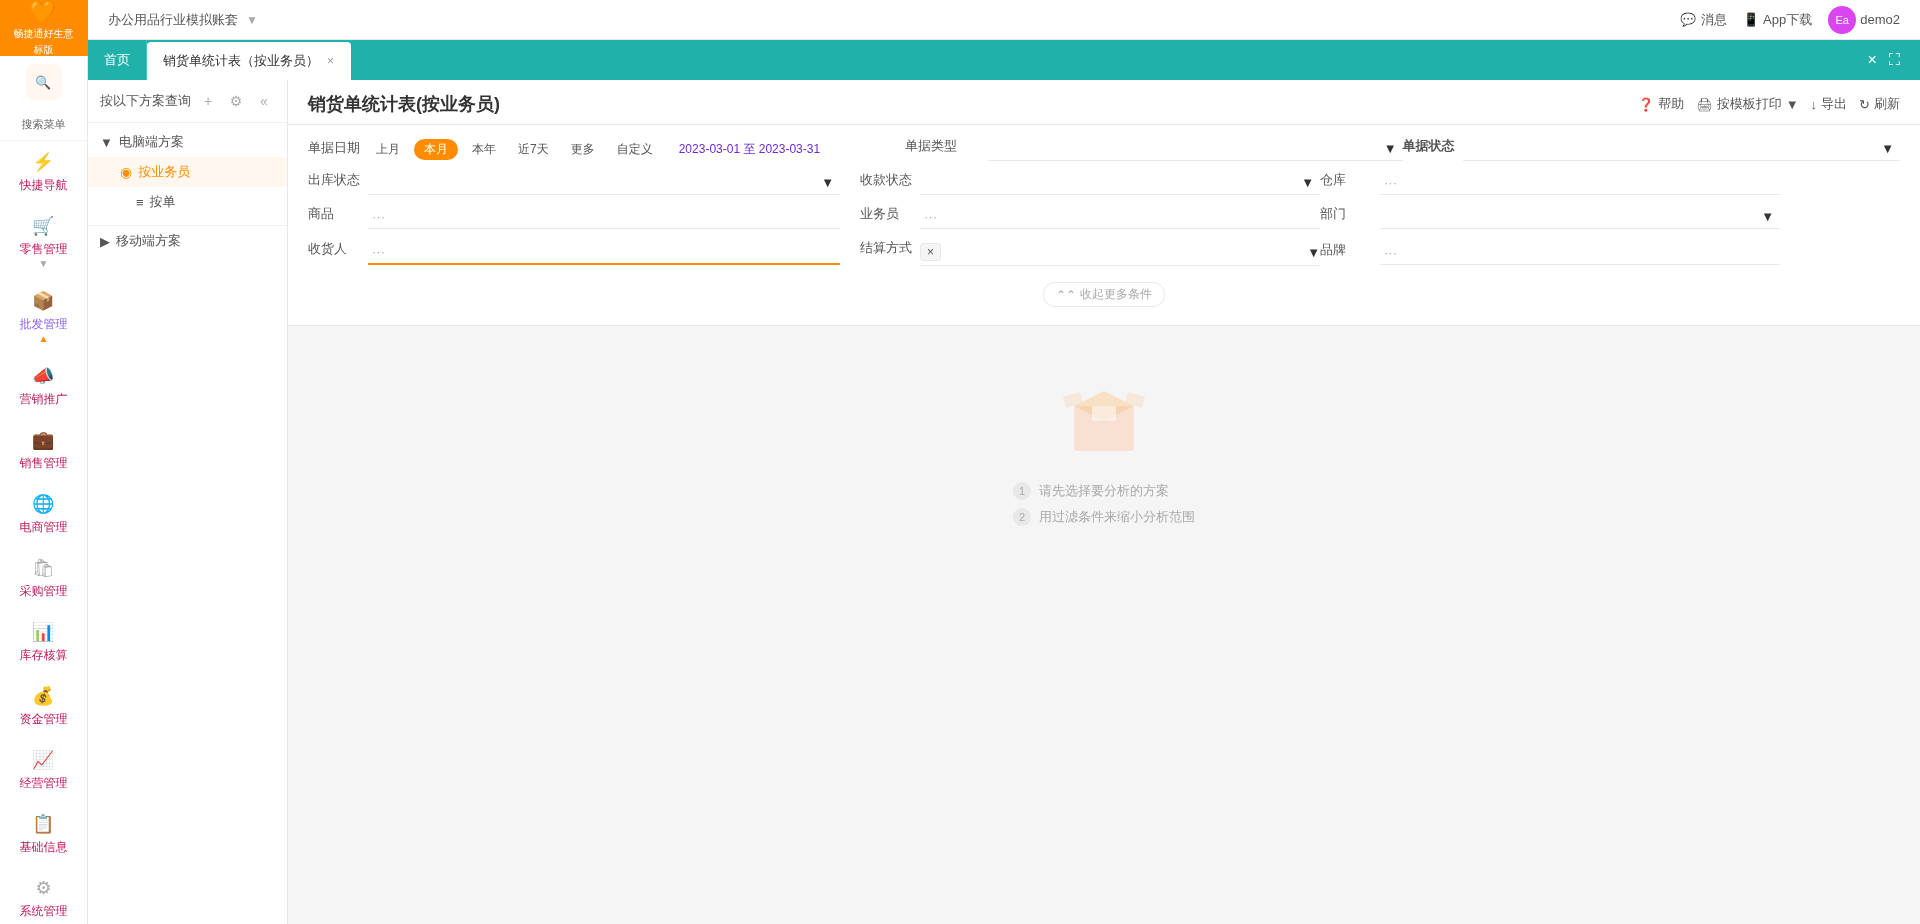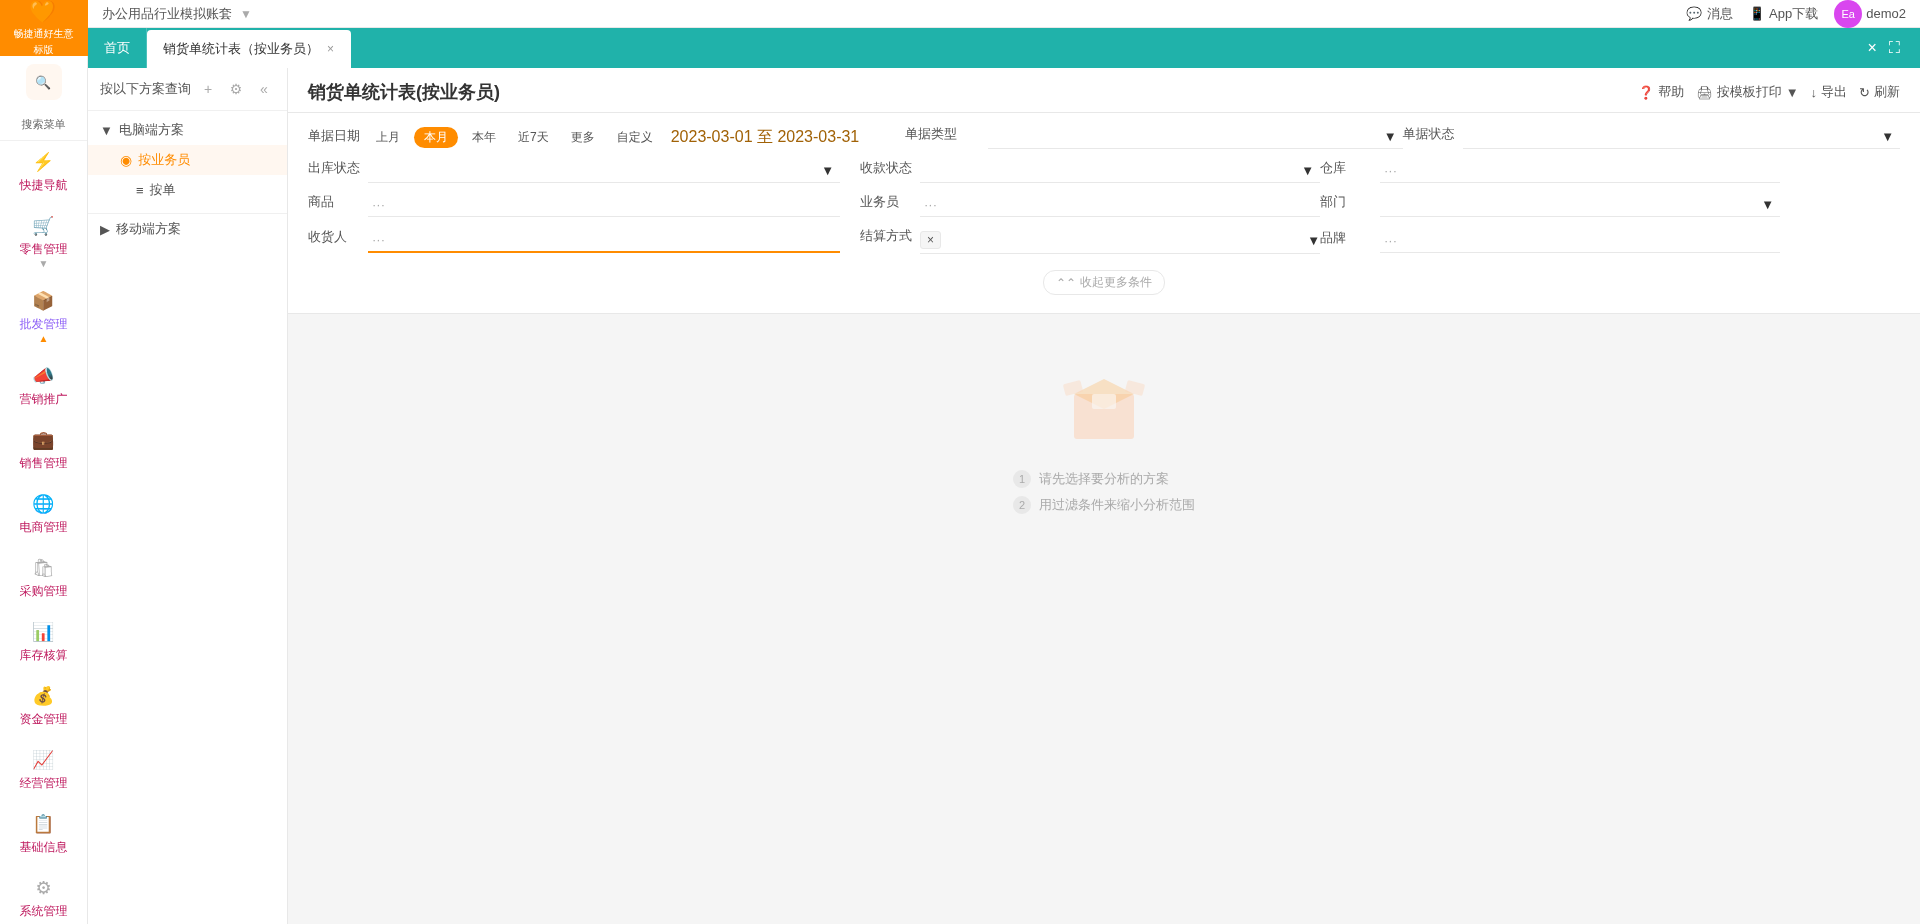--- a/index.html
+++ b/index.html
@@ -16,21 +16,21 @@
     .sidebar-nav-item { width: 100%; padding: 10px 0; display: flex; flex-direction: column; align-items: center; cursor: pointer; border-bottom: 1px solid transparent; }
     .sidebar-nav-item .nav-label { font-size: 12px; color: #be185d; margin-top: 4px; }
     .sidebar-nav-item.active .nav-label { color: #8b5cf6; }
     .sidebar-nav-item .nav-icon { font-size: 18px; color: #aaa; }
     .sidebar-nav-item.active .nav-icon { color: #ff8c00; }
 
     
     .main { flex: 1; display: flex; flex-direction: column; overflow: hidden; }
 
     
-    .topbar { height: 28px; background: #fff; display: flex; align-items: center; padding: 0 14px; border-bottom: 1px solid #e8e8e8; justify-content: space-between; flex-shrink: 0; text-align: right; }
+    .topbar { height: 40px; background: #fff; display: flex; align-items: center; padding: 0 20px; border-bottom: 1px solid #e8e8e8; justify-content: space-between; flex-shrink: 0; text-align: right; }
     .topbar-left { display: flex; align-items: center; gap: 8px; }
     .topbar-title { font-size: 13px; color: #555; }
     .topbar-arrow { color: #aaa; font-size: 12px; }
     .topbar-right { display: flex; align-items: center; gap: 16px; }
     .topbar-btn { display: flex; align-items: center; gap: 4px; cursor: pointer; font-size: 13px; color: #555; }
     .user-avatar { width: 28px; height: 28px; border-radius: 50%; background: #d946ef; display: flex; align-items: center; justify-content: center; color: #fff; font-size: 11px; cursor: pointer; }
 
     
     .tabbar { height: 40px; background: #20b2aa; display: flex; align-items: center; padding: 0 0 0 0; flex-shrink: 0; }
     .tab { height: 40px; display: flex; align-items: center; padding: 0 16px; cursor: pointer; font-size: 13px; color: rgba(255,255,255,0.85); border-right: 1px solid rgba(255,255,255,0.2); }
@@ -71,21 +71,21 @@
     .filter-cell { flex: 1; display: flex; align-items: flex-start; min-width: 0; }
     .filter-label { font-size: 13px; color: #555; white-space: nowrap; min-width: 60px; }
     .filter-select { flex: 1; display: flex; align-items: center; border: none; border-bottom: 1px solid #e8e8e8; padding: 4px 6px; font-size: 13px; color: #333; cursor: pointer; justify-content: space-between; }
     .filter-select .placeholder { color: #ccc; }
     .filter-dots { color: #aaa; cursor: pointer; padding: 0 4px; }
 
     
     .date-filter { display: flex; align-items: center; gap: 6px; flex: 1; }
     .date-btn { padding: 2px 8px; border-radius: 3px; cursor: pointer; font-size: 12px; color: #555; }
     .date-btn.active { background: #ff8c00; color: #fff; border-radius: 12px; padding: 2px 10px; }
-    .date-range { font-size: 16px; color: #a16207; margin-left: 4px; }
+    .date-range { font-size: 12px; color: #6d28d9; margin-left: 12px; }
 
     
     .collapse-row { display: flex; justify-content: center; padding: 6px 0; }
     .collapse-btn { display: flex; align-items: center; gap: 4px; cursor: pointer; font-size: 12px; color: #aaa; border: 1px solid #e8e8e8; border-radius: 12px; padding: 3px 12px; background: #fff; }
     .btn-query { background: #ff8c00; color: #fff; border: none; border-radius: 4px; padding: 6px 20px; cursor: pointer; font-size: 13px; }
     .btn-settings { background: #fff; color: #555; border: 1px solid #e8e8e8; border-radius: 4px; padding: 6px 20px; cursor: pointer; font-size: 13px; }
 
     .filter-section { position: relative; }
 
     
@@ -283,21 +283,21 @@
                 <span class="date-range">2023-03-01 至 2023-03-31</span>
               </div>
             </div>
             <div class="filter-cell" style="flex:1;gap:23px;">
               <span class="filter-label">单据类型</span>
               <div class="filter-select">
                 <span class="placeholder"></span>
                 <span>▼</span>
               </div>
             </div>
-            <div class="filter-cell" style="flex:1;">
+            <div class="filter-cell" style="flex:1;font-weight:bold;">
               <span class="filter-label">单据状态</span>
               <div class="filter-select">
                 <span class="placeholder"></span>
                 <span>▼</span>
               </div>
             </div>
           </div>
 
           <div class="filter-row">
             <div class="filter-cell" style="flex:1.2;">

